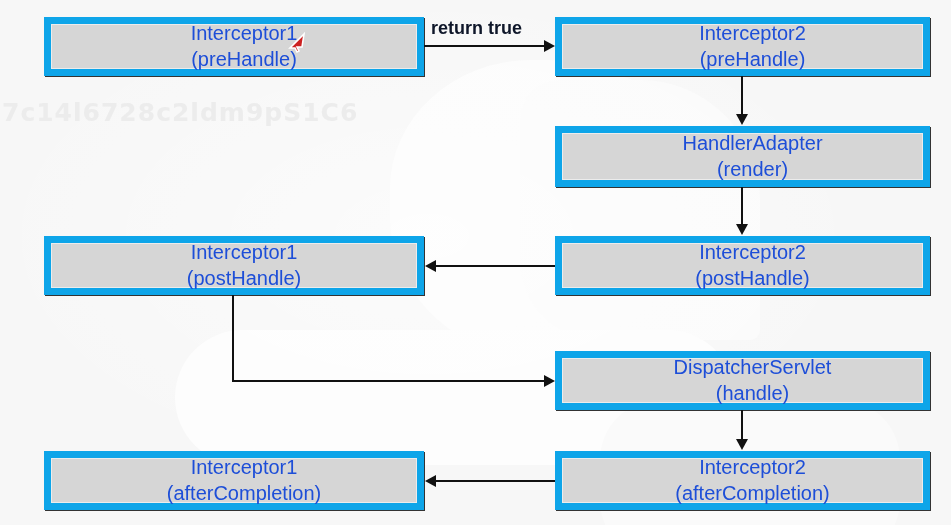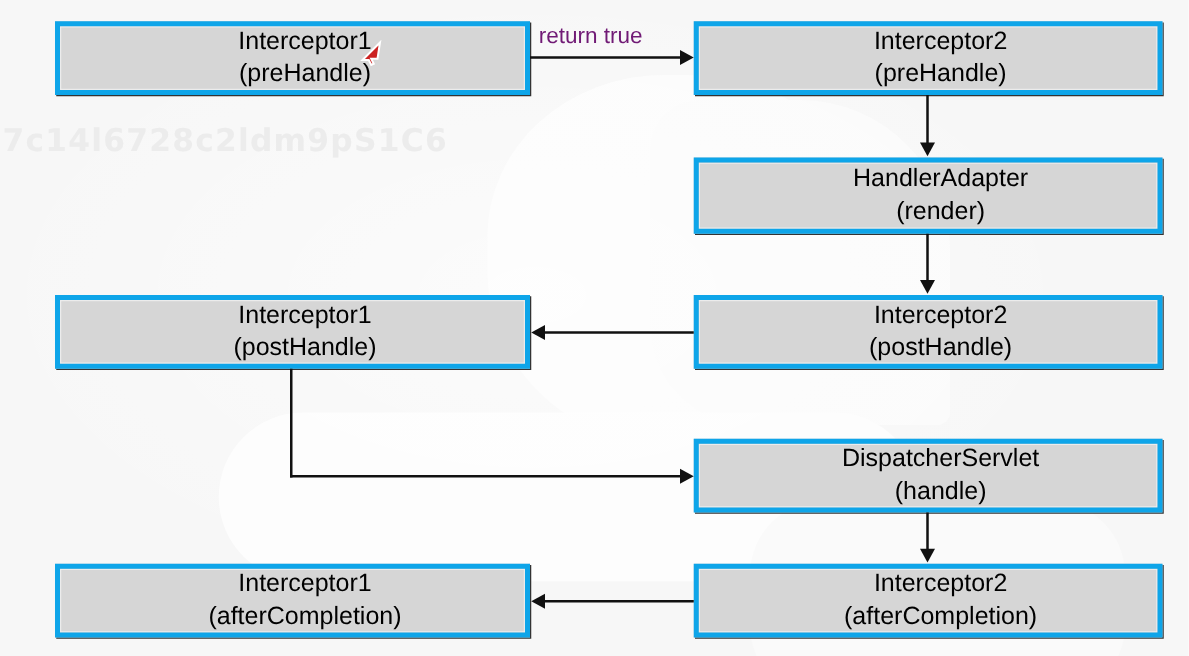--- a/index.html
+++ b/index.html
@@ -65,27 +65,27 @@
     font-weight: bold;
     white-space: nowrap;
     user-select: none;
   }
 
   
   .node {
     position: absolute;
     box-sizing: border-box;
     background: #d6d6d6;
-    border: 4px solid #0ea5e9;
+    border: 7px solid #0ea5e9;
     box-shadow: 1px 1px 0 0 #333333, 0 0 0 1px rgba(255,255,255,0.55) inset;
     display: flex;
     flex-direction: column;
     align-items: center;
     justify-content: center;
-    color: #000000;
+    color: #1d4ed8;
     font-size: 20px;
     line-height: 1.28;
     text-align: center;
     user-select: none;
     padding-left: 20px;
   }
   .node .l1, .node .l2 { display: block; white-space: nowrap; }
 
   
   .conn {
@@ -111,23 +111,24 @@
   }
   .arrow-down {
     border-left: 6px solid transparent;
     border-right: 6px solid transparent;
     border-top: 11px solid #111111;
   }
 
   .edge-label {
     position: absolute;
     font-size: 18px;
-    color: #701a75;
+    color: #0f172a;
     white-space: nowrap;
     user-select: none;
+    font-weight: bold;
   }
 
   
   .cursor {
     position: absolute;
     width: 20px;
     height: 22px;
     pointer-events: none;
   }
 </style>

